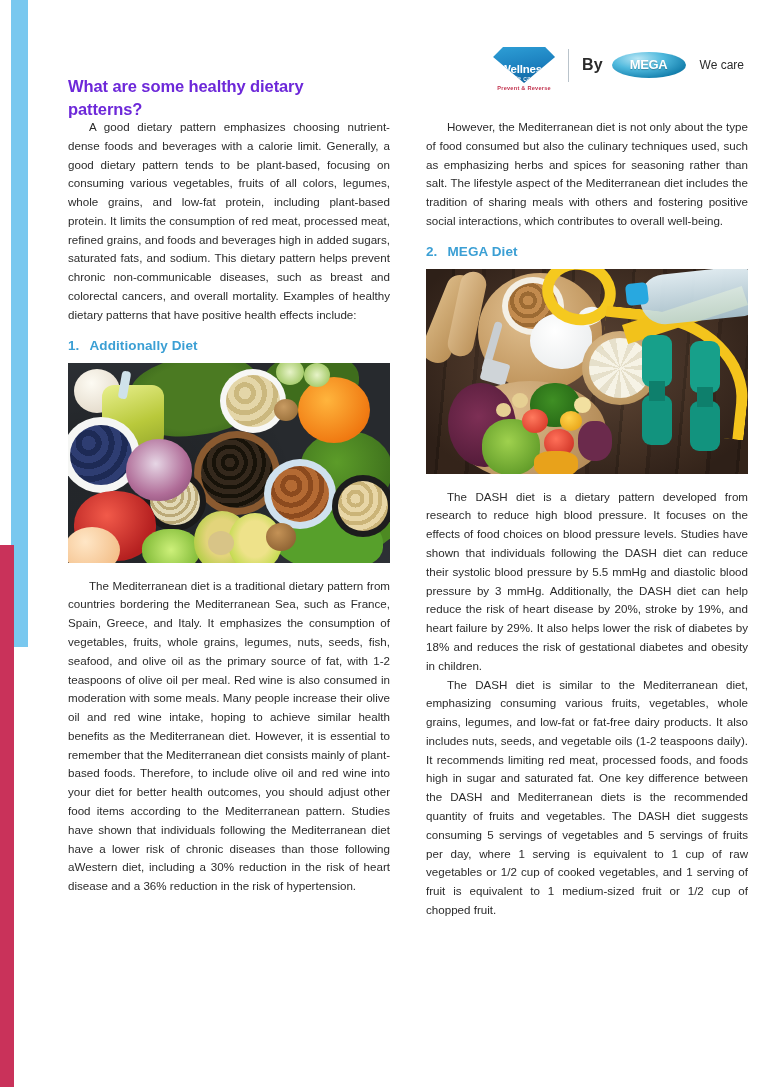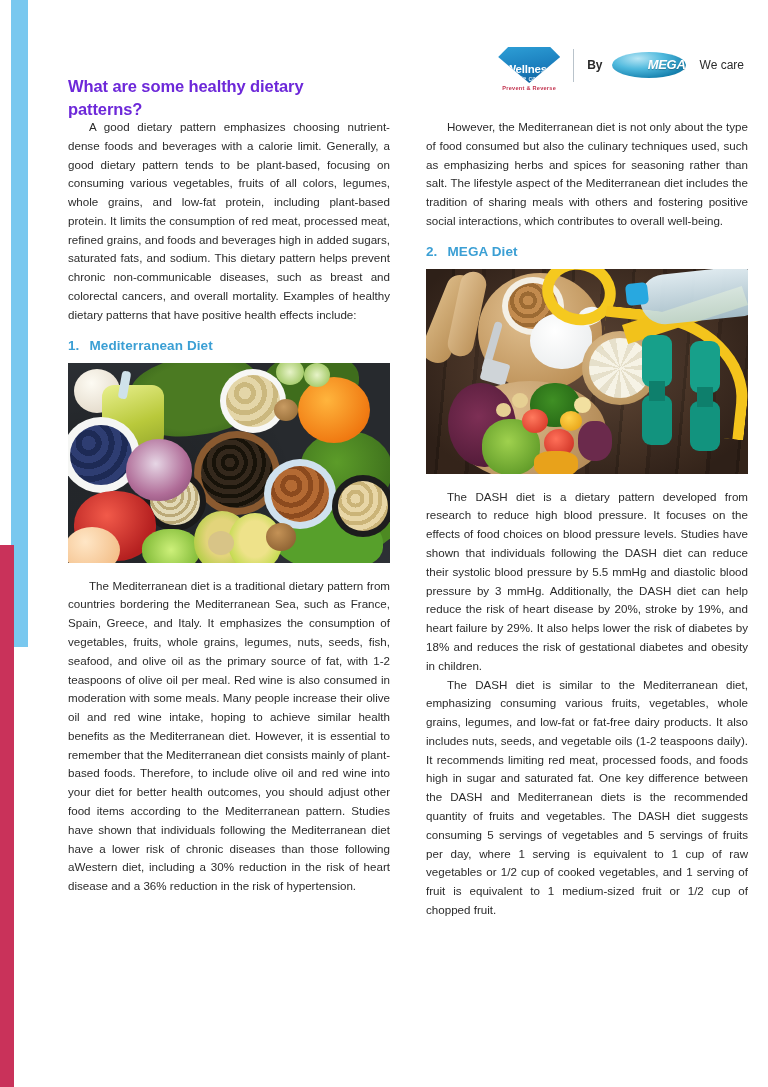--- a/index.html
+++ b/index.html
@@ -73,29 +73,28 @@
     font-size: 5.6px;
     font-weight: 700;
     color: #c2334f;
     letter-spacing: 0.25px;
     white-space: nowrap;
   }
   .divider-v {
     width:1px; height:33px; background:#b9c3cb; margin: 0 4px 8px 4px;
   }
   .by-text {
-    font-size: 12px; font-weight: 700; color: #2b2b2b;
+    font-size: 16px; font-weight: 700; color: #2b2b2b;
     margin-bottom: 9px;
   }
   .mega-oval {
     width: 74px; height: 26px; border-radius: 50%;
     background: radial-gradient(ellipse at 35% 25%, #b8e6f5 0%, #4fb9dd 38%, #1681ae 75%, #0d6b94 100%);
-    display:flex; align-items:center; justify-content:flex-end;
+    display:flex; align-items:center; justify-content:center;
     margin-bottom: 9px;
-    font-style: italic;
   }
   .mega-oval span {
     font-size: 13px; font-weight: 800; color:#ffffff; letter-spacing:-0.3px;
     text-shadow: 0 1px 1px rgba(0,0,0,.25);
   }
   .we-care-text {
     font-size: 12px; color:#2b2b2b; font-weight:400; margin-bottom:9px; margin-left:5px;
     white-space:nowrap;
   }
 
@@ -209,21 +208,21 @@
   <h1 class="page-title">What are some healthy dietary patterns?</h1>
 
   <div class="columns">
 
     <div class="col">
 
       <p class="body">A good dietary pattern emphasizes choosing nutrient-dense foods and beverages with a calorie limit. Generally, a good dietary pattern tends to be plant-based, focusing on consuming various vegetables, fruits of all colors, legumes, whole grains, and low-fat protein, including plant-based protein. It limits the consumption of red meat, processed meat, refined grains, and foods and beverages high in added sugars, saturated fats, and sodium. This dietary pattern helps prevent chronic non-communicable diseases, such as breast and colorectal cancers, and overall mortality. Examples of healthy dietary patterns that have positive health effects include:</p>
 
       <h3 class="section-heading">
         <span class="num">1.</span>
-        <span>Mediterranean Diet</span>
+        <span>Additionally Diet</span>
       </h3>
 
       <div class="photo food">
         <div class="fl"></div>
 
         <div class="sh" style="left:62px;top:-6px;width:130px;height:78px;background:radial-gradient(ellipse at 50% 50%,#4b7a22 0 60%,#35601a 100%);border-radius:45%/40%;transform:rotate(-8deg);"></div>
         <div class="sh" style="left:195px;top:-10px;width:96px;height:60px;background:#3f6d1c;border-radius:50% 40% 55% 45%;"></div>
         <div class="sh" style="left:232px;top:68px;width:92px;height:78px;background:radial-gradient(circle at 40% 40%,#5c9c29,#37661a);border-radius:48%;"></div>
         <div class="sh" style="left:258px;top:120px;width:72px;height:66px;background:#4d8a22;border-radius:42% 55% 48% 50%;"></div>
         <div class="sh" style="left:205px;top:150px;width:110px;height:58px;background:#57a02b;border-radius:45% 50% 40% 55%;"></div>

